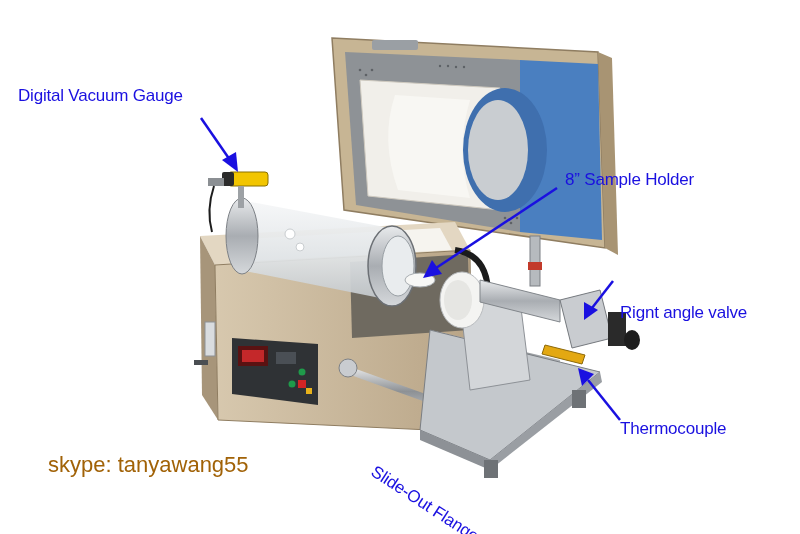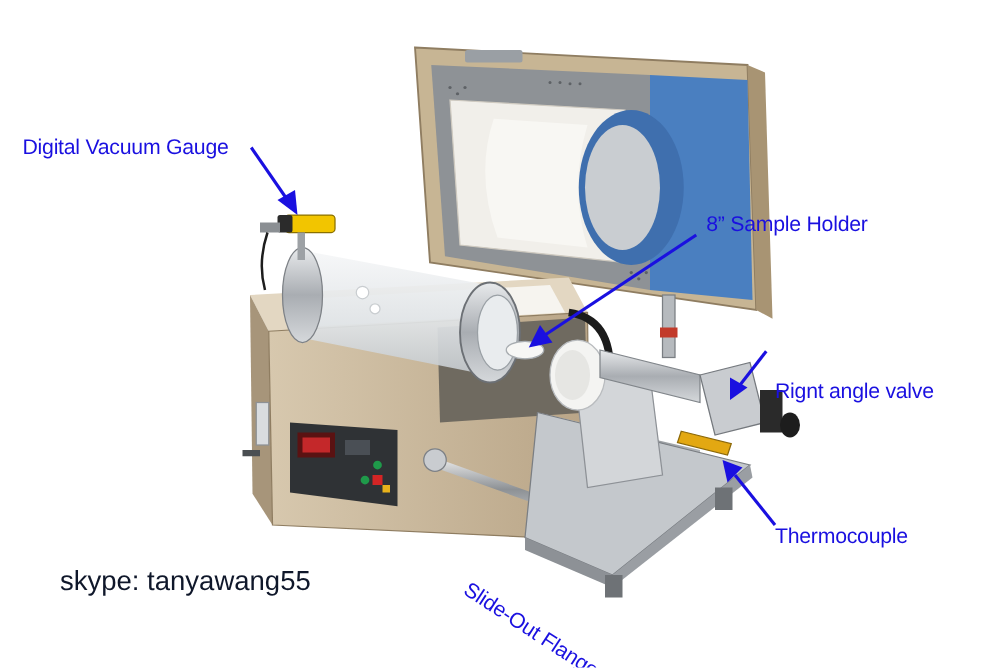--- a/index.html
+++ b/index.html
@@ -4,21 +4,21 @@
 <style>
   * { box-sizing: border-box; margin: 0; padding: 0; }
   html, body { width: 800px; height: 534px; background: #ffffff; overflow: hidden; }
   body { position: relative; font-family: "Liberation Sans", sans-serif; }
   .stage { position: absolute; left: 0; top: 0; width: 800px; height: 534px; }
   .label {
     position: absolute; color: #1a10e0; font-size: 17px; white-space: nowrap;
     font-family: "Liberation Sans", sans-serif; letter-spacing: -0.2px;
   }
   .watermark {
-    position: absolute; color: #0f172a; font-size: 22px; white-space: nowrap;
+    position: absolute; color: #a16207; font-size: 22px; white-space: nowrap;
     font-family: "Liberation Sans", sans-serif;
   }
   svg.overlay { position: absolute; left: 0; top: 0; }
 </style>
 </head>
 <body>
 
 <div class="stage">
 
   <svg class="overlay" width="800" height="534" viewBox="0 0 800 534">
@@ -145,20 +145,20 @@
       <polygon points="238,172 222,160 236,152" stroke="none"></polygon>
       <line x1="557" y1="188" x2="436" y2="268" stroke-width="2.5"></line>
       <polygon points="423,278 432,260 442,274" stroke="none"></polygon>
       <line x1="613" y1="281" x2="592" y2="308" stroke-width="2.5"></line>
       <polygon points="584,320 584,302 598,310" stroke="none"></polygon>
       <line x1="620" y1="420" x2="588" y2="380" stroke-width="2.5"></line>
       <polygon points="578,368 594,374 582,386" stroke="none"></polygon>
     </g>
   </svg>
 
-  <div class="label" style="left:18px; top:108px;">Digital Vacuum Gauge</div>
+  <div class="label" style="left:18px; top:86px;">Digital Vacuum Gauge</div>
   <div class="label" style="left:565px; top:170px;">8” Sample Holder</div>
   <div class="label" style="left:620px; top:263px;margin-top:40px;">Rignt angle valve</div>
   <div class="label" style="left:620px; top:419px;text-align:right;">Thermocouple</div>
   <div class="label" style="left:378px; top:462px; transform: rotate(33deg); transform-origin: left top;">Slide-Out Flange</div>
 
   <div class="watermark" style="left:48px; top:452px;">skype: tanyawang55</div>
 </div>
 
 </body></html>

